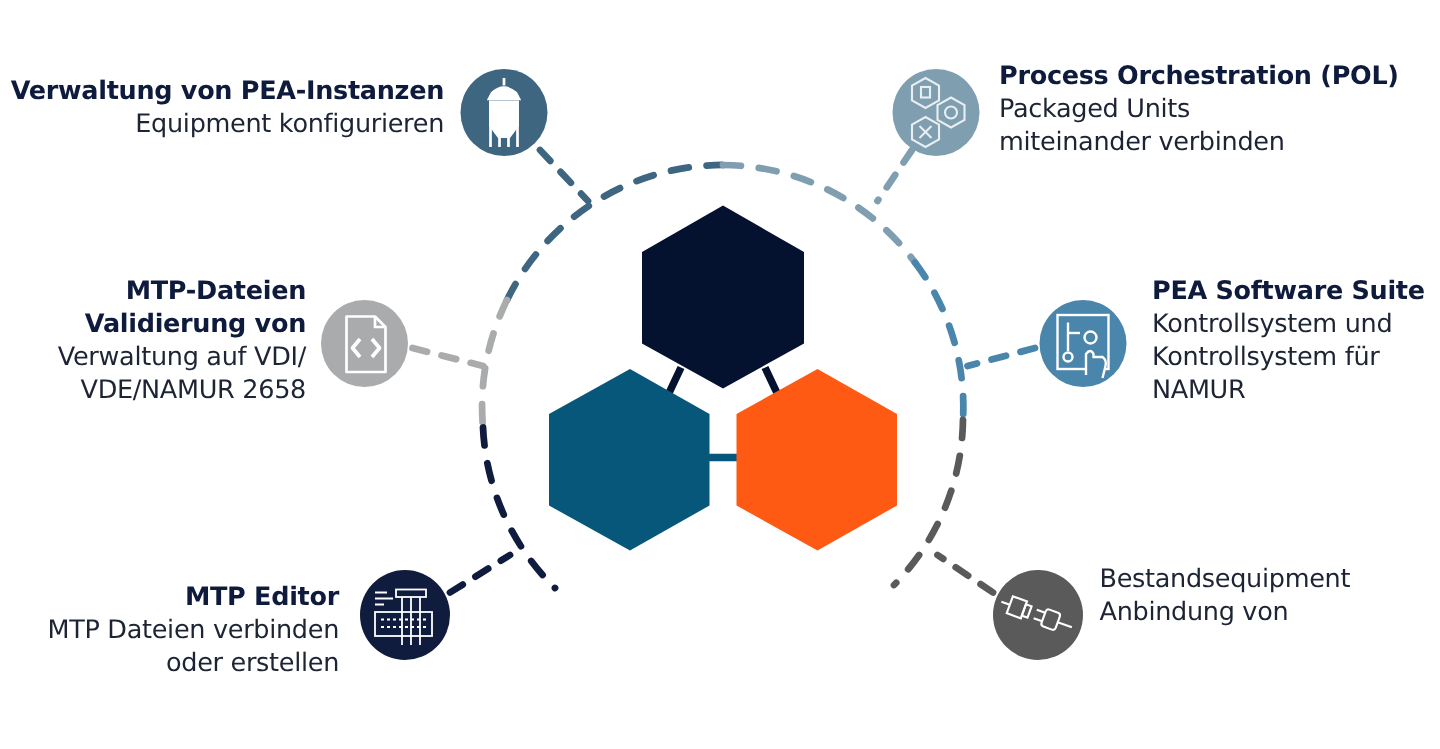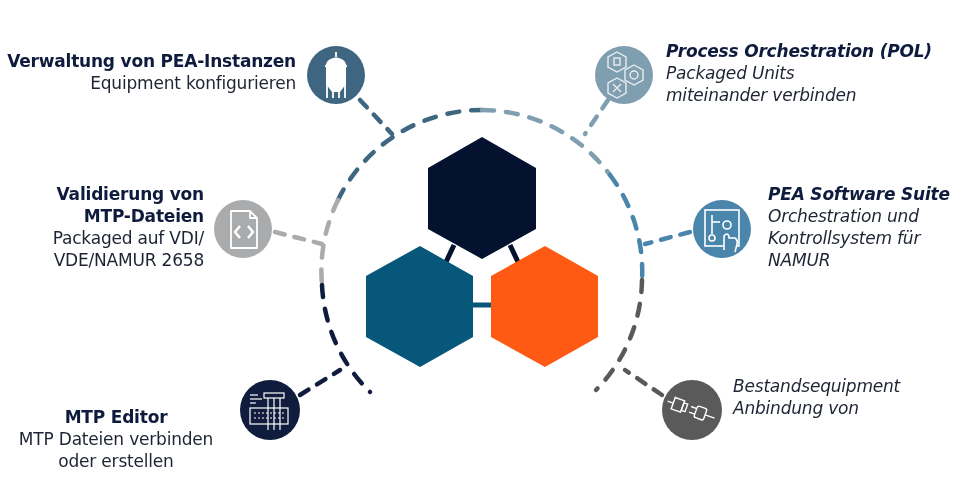--- a/index.html
+++ b/index.html
@@ -3,21 +3,21 @@
 <meta charset="utf-8">
 <style>
   html, body { margin:0; padding:0; background:#ffffff; }
   body { width:960px; height:499px; position:relative; overflow:hidden;
          font-family:"DejaVu Sans", "Liberation Sans", sans-serif; color:#0f1b3d; }
   #diagram { position:absolute; left:0; top:0; width:960px; height:499px; }
   .label { position:absolute; line-height:22px; font-size:17px; letter-spacing:-0.2px; }
   .label .title { font-weight:bold; display:block; color:#0f1b3d; }
   .label .desc { display:block; color:#1d2433; }
   .label.left { text-align:right; }
-  .label.right { text-align:left;font-style:italic; }
+  .label.right { text-align:left; }
 </style>
 </head>
 <body>
 
 <svg id="diagram" width="960" height="499" viewBox="0 0 960 499" xmlns="http://www.w3.org/2000/svg">
 
   <g fill="none" stroke-width="4.5" stroke-linecap="round" stroke-dasharray="12 12">
 
     <path stroke="#3f6681" d="M 338 200 A 160 160 0 0 1 482 110"></path>
 
@@ -133,34 +133,34 @@
   <span class="desc">Equipment konfigurieren</span>
 </div>
 
 <div class="label right" style="left:666px; top:40px; width:290px;">
   <span class="title">Process Orchestration (POL)</span>
   <span class="desc">Packaged Units</span>
   <span class="desc">miteinander verbinden</span>
 </div>
 
 <div class="label left" style="right:756px; top:183px; width:200px;">
+  <span class="title">MTP-Dateien</span>
   <span class="title">Validierung von</span>
-  <span class="title">MTP-Dateien</span>
-  <span class="desc">Packaged auf VDI/</span>
+  <span class="desc">Verwaltung auf VDI/</span>
   <span class="desc">VDE/NAMUR 2658</span>
 </div>
 
 <div class="label right" style="left:768px; top:183px; width:190px;">
   <span class="title">PEA Software Suite</span>
-  <span class="desc">Orchestration und</span>
+  <span class="desc">Kontrollsystem und</span>
   <span class="desc">Kontrollsystem für</span>
   <span class="desc">NAMUR</span>
 </div>
 
-<div class="label left" style="right:734px; top:406px; width:220px;text-align:center;">
+<div class="label left" style="right:734px; top:387px; width:220px;">
   <span class="title">MTP Editor</span>
   <span class="desc">MTP Dateien verbinden</span>
   <span class="desc">oder erstellen</span>
 </div>
 
 <div class="label right" style="left:733px; top:375px; width:220px;">
   <span class="desc">Bestandsequipment</span>
   <span class="desc">Anbindung von</span>
 </div>
 

